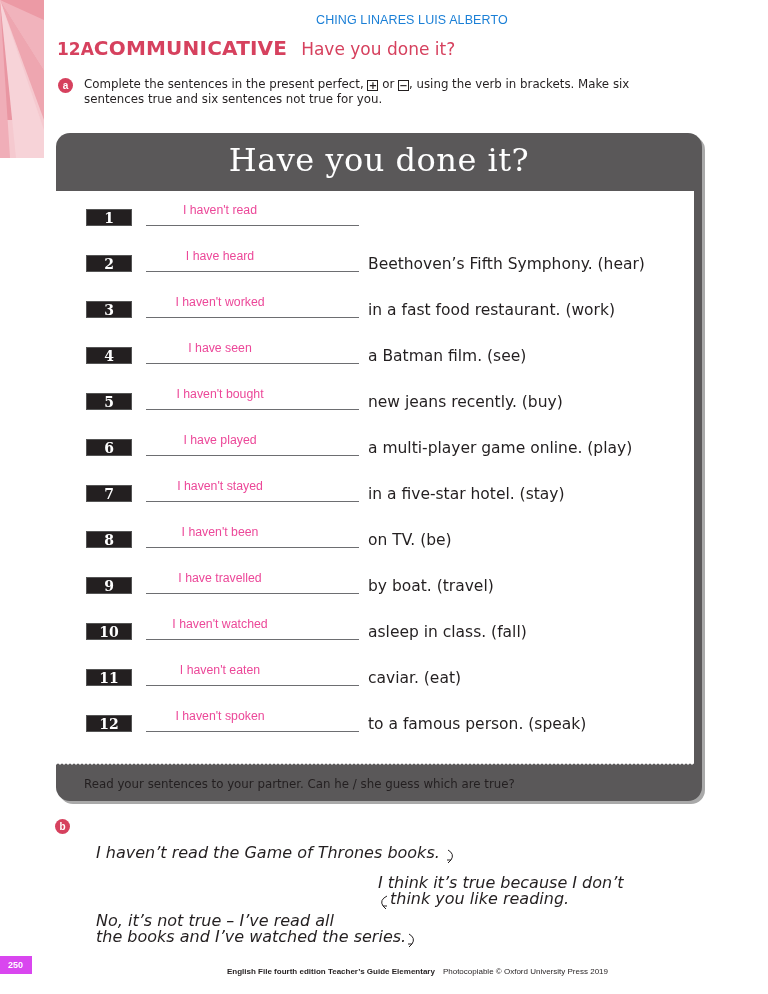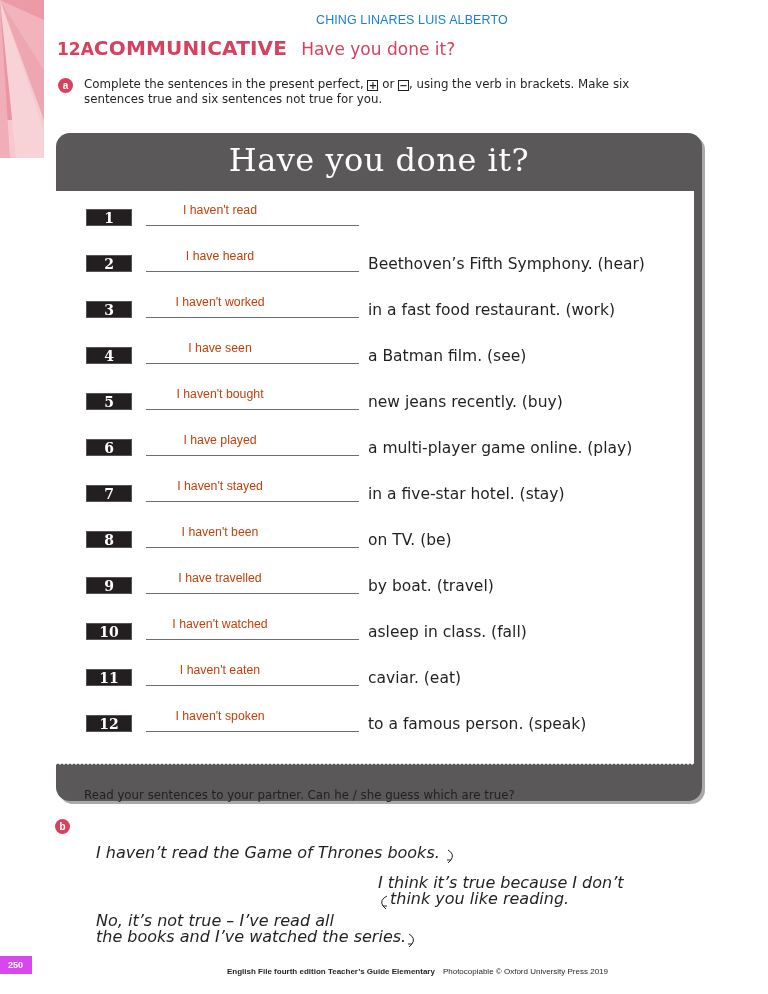--- a/index.html
+++ b/index.html
@@ -22,21 +22,21 @@
       position: absolute; width: 15px; height: 15px; border-radius: 50%;
       background: #d6415e; color: #fff; font-size: 10px; font-weight: bold;
       display: flex; align-items: center; justify-content: center;
       font-family: "Liberation Sans", sans-serif; line-height: 1;
     }
     .badge-a { left: 58px; top: 78px; }
     .badge-b { left: 55px; top: 819px; }
 
     .instr { position: absolute; font-family: "DejaVu Sans", sans-serif; font-size: 11.8px; color: #231f20; line-height: 15px; }
     .instr-a { left: 84px; top: 77px; width: 600px; }
-    .instr-b { left: 84px; top: 777px; width: 640px; margin-top: 11px; }
+    .instr-b { left: 84px; top: 777px; width: 640px; }
     .sq {
       display: inline-block; width: 11px; height: 11px; border: 1px solid #231f20;
       font-size: 10px; line-height: 9px; text-align: center; vertical-align: -1px; font-weight: bold;
     }
 
     .card {
       position: absolute; left: 56px; top: 133px; width: 646px; height: 668px;
       background: #5a5859; border-radius: 14px;
       box-shadow: 3px 3px 0 #a9a9a9;
     }
@@ -54,21 +54,21 @@
 
     .row { position: absolute; left: 0; width: 640px; height: 30px; }
     .num-box {
       position: absolute; left: 30px; top: 10px; width: 46px; height: 17px;
       background: #231f20; color: #fff; font-family: "DejaVu Serif", serif; font-weight: bold;
       font-size: 14px; line-height: 17px; text-align: center; border: 1px solid #555;
     }
     .answer-line { position: absolute; left: 90px; top: 26px; width: 213px; height: 1px; background: #6d6e71; }
     .answer {
       position: absolute; left: 90px; top: 4px; width: 148px; text-align: center;
-      font-family: "Liberation Sans", sans-serif; font-size: 12.3px; color: #c2410c; white-space: nowrap;
+      font-family: "Liberation Sans", sans-serif; font-size: 12.3px; color: #ec4899; white-space: nowrap;
     }
     .prompt {
       position: absolute; left: 312px; top: 10px; white-space: nowrap;
       font-family: "DejaVu Sans", sans-serif; font-size: 15.5px; color: #231f20;
     }
 
     .dialogue { position: absolute; font-family: "DejaVu Sans", sans-serif; font-style: italic; font-size: 16px; color: #231f20; line-height: 16px; }
     .d1 { left: 96px; top: 845px; }
     .d2 { left: 378px; top: 875px; }
     .d3 { left: 96px; top: 913px; }

